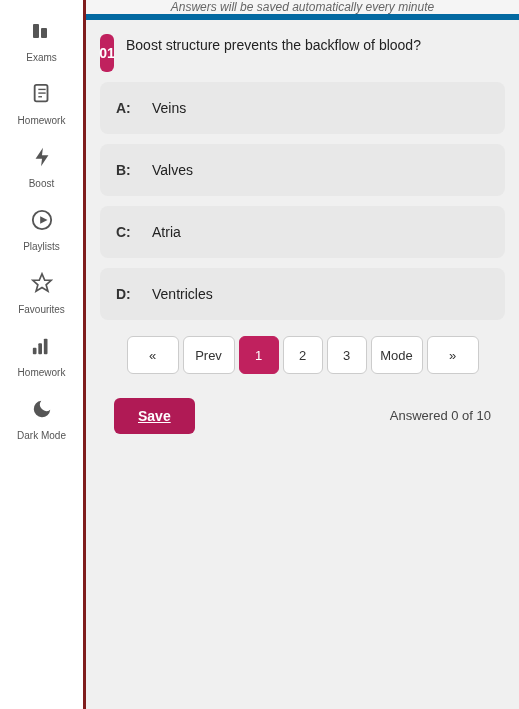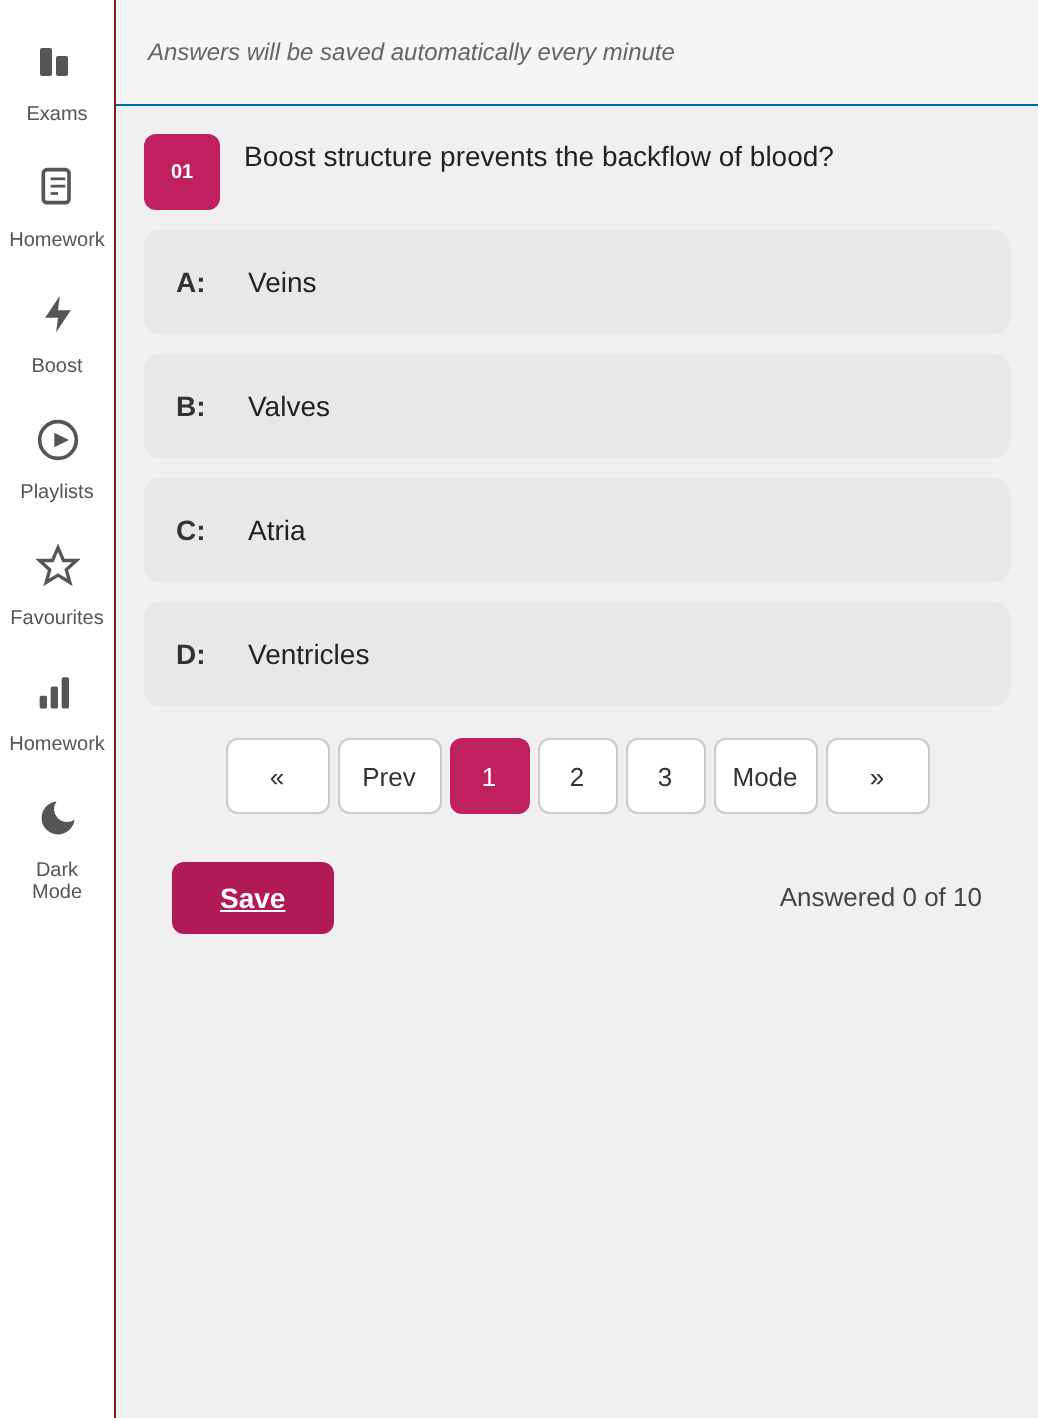--- a/index.html
+++ b/index.html
@@ -7,28 +7,28 @@
       font-family: Arial, sans-serif;
       background: #f0f0f0;
       width: 519px;
       height: 709px;
       overflow: hidden;
       display: flex;
     }
 
     
     .sidebar {
-      width: 58px;
+      width: 86px;
       background: #fff;
       display: flex;
       flex-direction: column;
       align-items: center;
       padding-top: 10px;
       gap: 0;
-      border-right: 1px solid #7f1d1d;
+      border-right: 3px solid #7f1d1d;
       flex-shrink: 0;
     }
     .sidebar-item {
       display: flex;
       flex-direction: column;
       align-items: center;
       justify-content: center;
       width: 100%;
       padding: 10px 5px;
       cursor: pointer;
@@ -51,47 +51,48 @@
       flex: 1;
       display: flex;
       flex-direction: column;
       overflow-y: auto;
       background: #f0f0f0;
     }
 
     
     .autosave-bar {
       background: #f5f5f5;
-      border-bottom: 1px solid #0369a1;
-      padding: 19px 16px;
+      border-bottom: 6px solid #0369a1;
+      padding: 0 16px;
       font-size: 12px;
       color: #666;
       font-style: italic;
+      text-align: center;
     }
 
     
     .content {
       padding: 14px 14px;
       display: flex;
       flex-direction: column;
       gap: 10px;
     }
 
     
     .question-header {
       display: flex;
       align-items: flex-start;
       gap: 12px;
     }
     .question-number {
       background: #c0215e;
       color: #fff;
-      font-size: 10px;
+      font-size: 14px;
       font-weight: bold;
-      width: 38px;
+      width: 14px;
       height: 38px;
       border-radius: 6px;
       display: flex;
       align-items: center;
       justify-content: center;
       flex-shrink: 0;
     }
     .question-text {
       font-size: 14px;
       color: #222;

